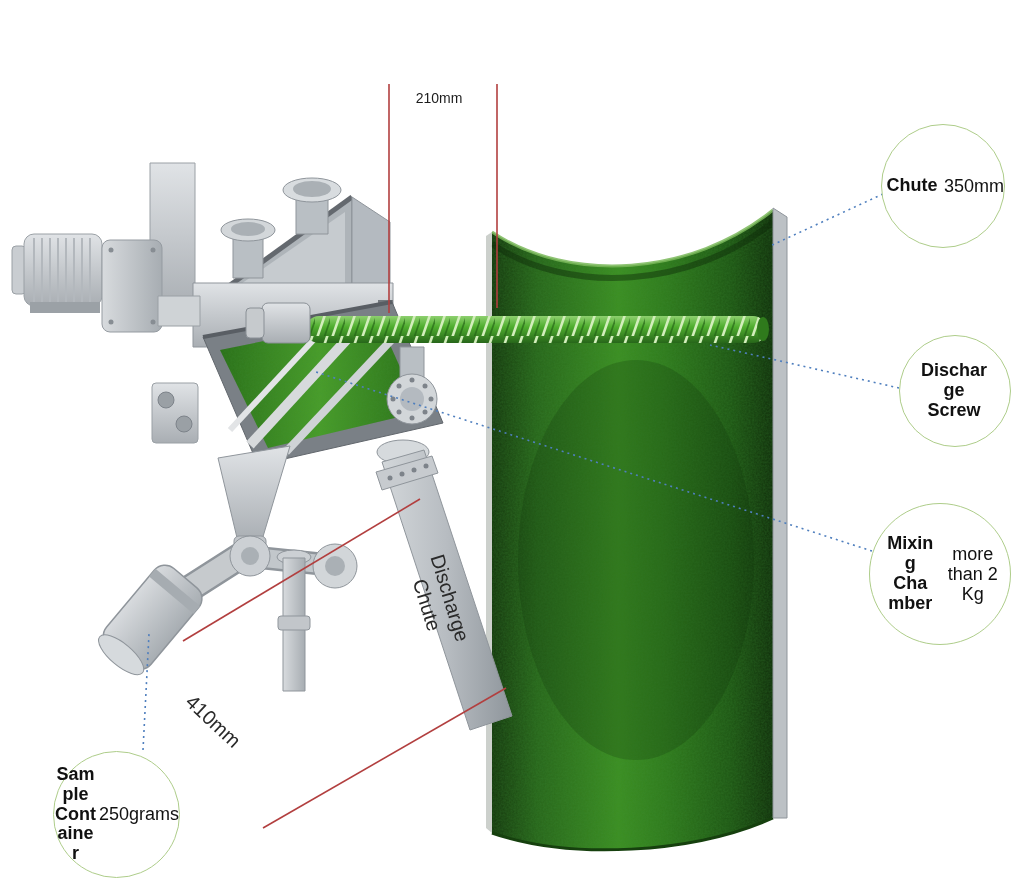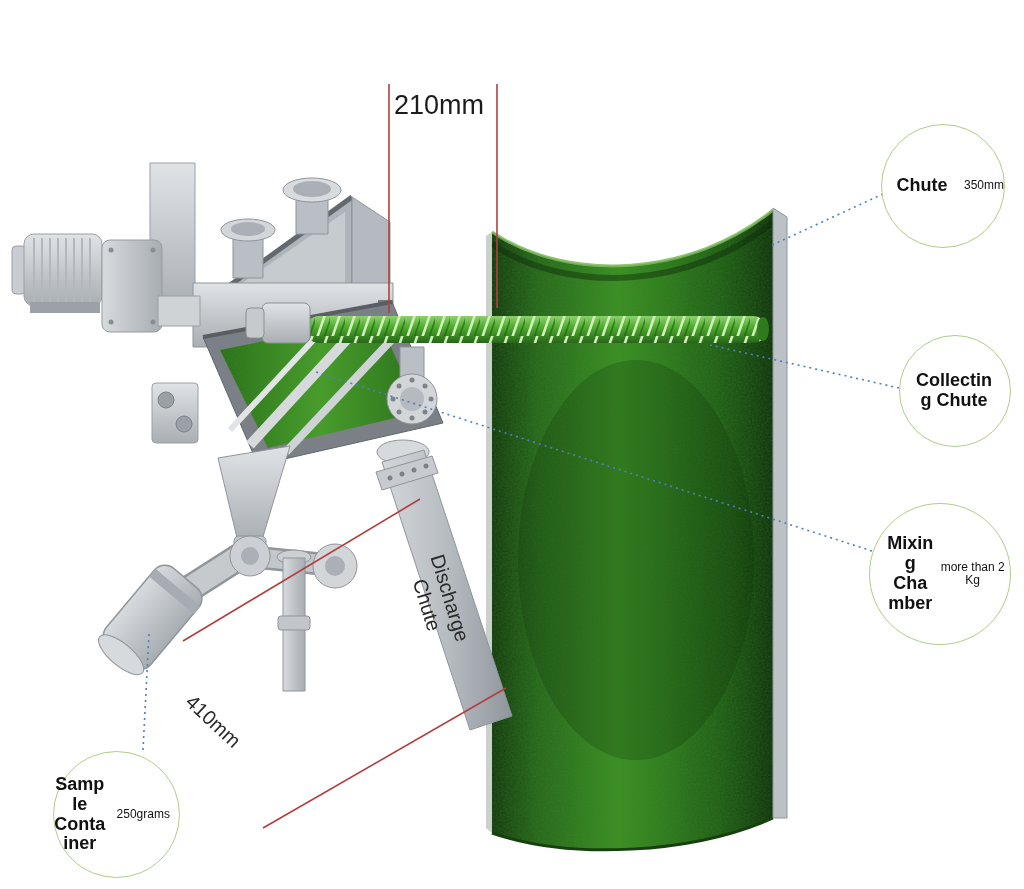--- a/index.html
+++ b/index.html
@@ -2,34 +2,34 @@
 <html><head>
 <meta charset="utf-8">
 <style>
   html,body { margin:0; padding:0; background:#ffffff; }
   .stage {
     position:relative; width:1024px; height:889px; background:#ffffff;
     overflow:hidden; font-family:"Liberation Sans", sans-serif; color:#111;
   }
   .stage > svg { position:absolute; left:0; top:0; }
   .label { position:absolute; color:#1c1c1c; }
-  .dim-210 { left:393px; top:90px; width:92px; text-align:center; font-size:27px; }
+  .dim-210 { left:393px; top:90px; width:92px; text-align:center; font-size:14px; }
   .rot { transform-origin:center center; }
   .discharge { left:382px; top:578px; width:112px; font-size:20px; line-height:1.18;
                text-align:center; transform:rotate(73deg); color:#2a2a2a; }
   .dim-410 { left:176px; top:710px; width:74px; font-size:20px; text-align:center;
              transform:rotate(43deg); color:#2a2a2a; }
   .callout {
     position:absolute; border:1.5px solid #aecd8a; border-radius:50%;
     background:#ffffff; display:flex; flex-direction:row; align-items:center;
     justify-content:center; text-align:center; gap:2px; box-sizing:border-box;
   }
   .callout .t { font-weight:bold; font-size:18px; line-height:1.1;
                 overflow-wrap:break-word; word-break:break-word; }
-  .callout .v { font-size:12px; line-height:1.12; }
+  .callout .v { font-size:18px; line-height:1.12; }
   .co-chute  { left:881px; top:124px; width:124px; height:124px; }
   .co-chute .t { width:92px; }
   .co-screw  { left:899px; top:335px; width:112px; height:112px; }
   .co-screw .t { width:76px; }
   .co-mixing { left:869px; top:503px; width:142px; height:142px; }
   .co-mixing .t { width:72px;margin-left:17px; }
   .co-mixing .v { width:116px; }
   .co-sample { left:53px; top:751px; width:127px; height:127px; }
   .co-sample .t { width:78px; }
   .co-sample .v { width:108px; }
@@ -232,21 +232,21 @@
   <div class="label discharge rot">Discharge Chute</div>
 
   <div class="label dim-410 rot">410mm</div>
 
   <div class="callout co-chute">
     <div class="t">Chute</div>
     <div class="v">350mm</div>
   </div>
 
   <div class="callout co-screw">
-    <div class="t">Collecting Chute</div>
+    <div class="t">Discharge Screw</div>
     <div class="v"></div>
   </div>
 
   <div class="callout co-mixing">
     <div class="t">Mixing Chamber</div>
     <div class="v">more than 2 Kg</div>
   </div>
 
   <div class="callout co-sample">
     <div class="t">Sample Container</div>

